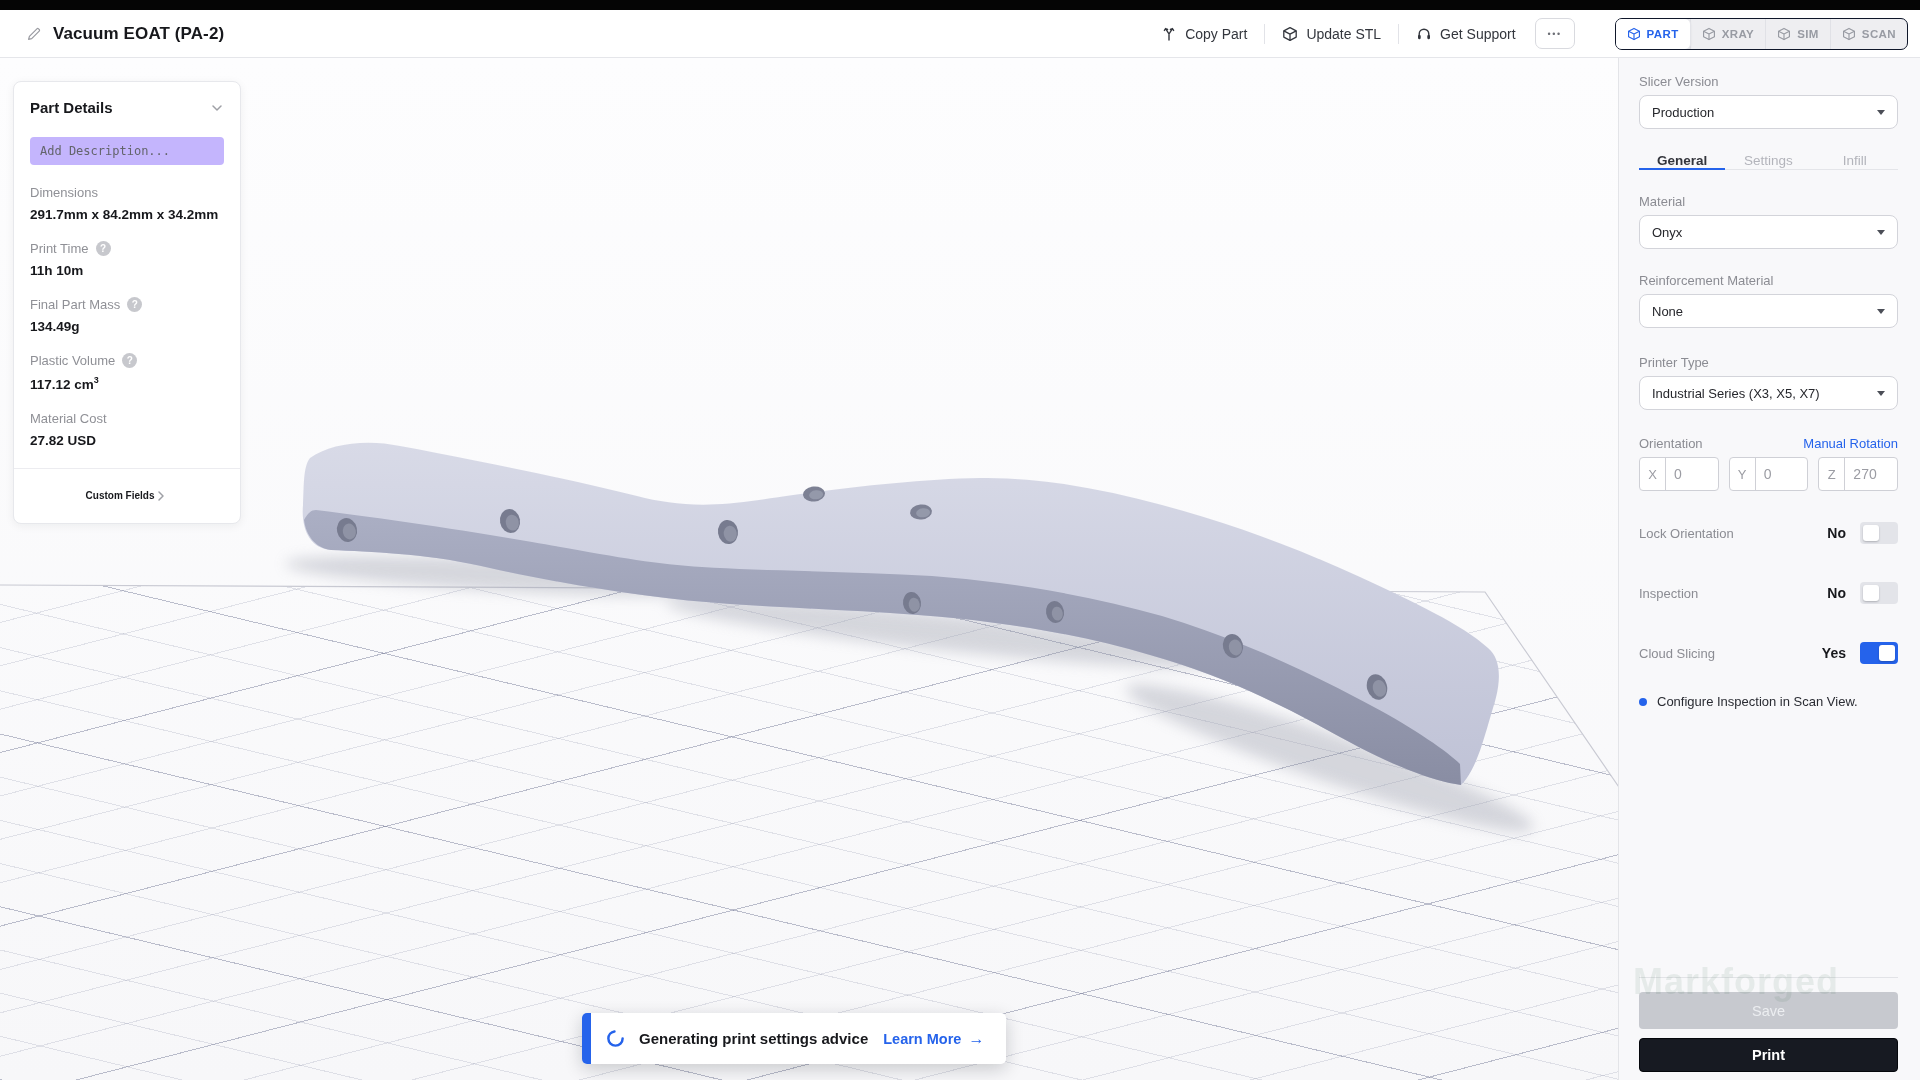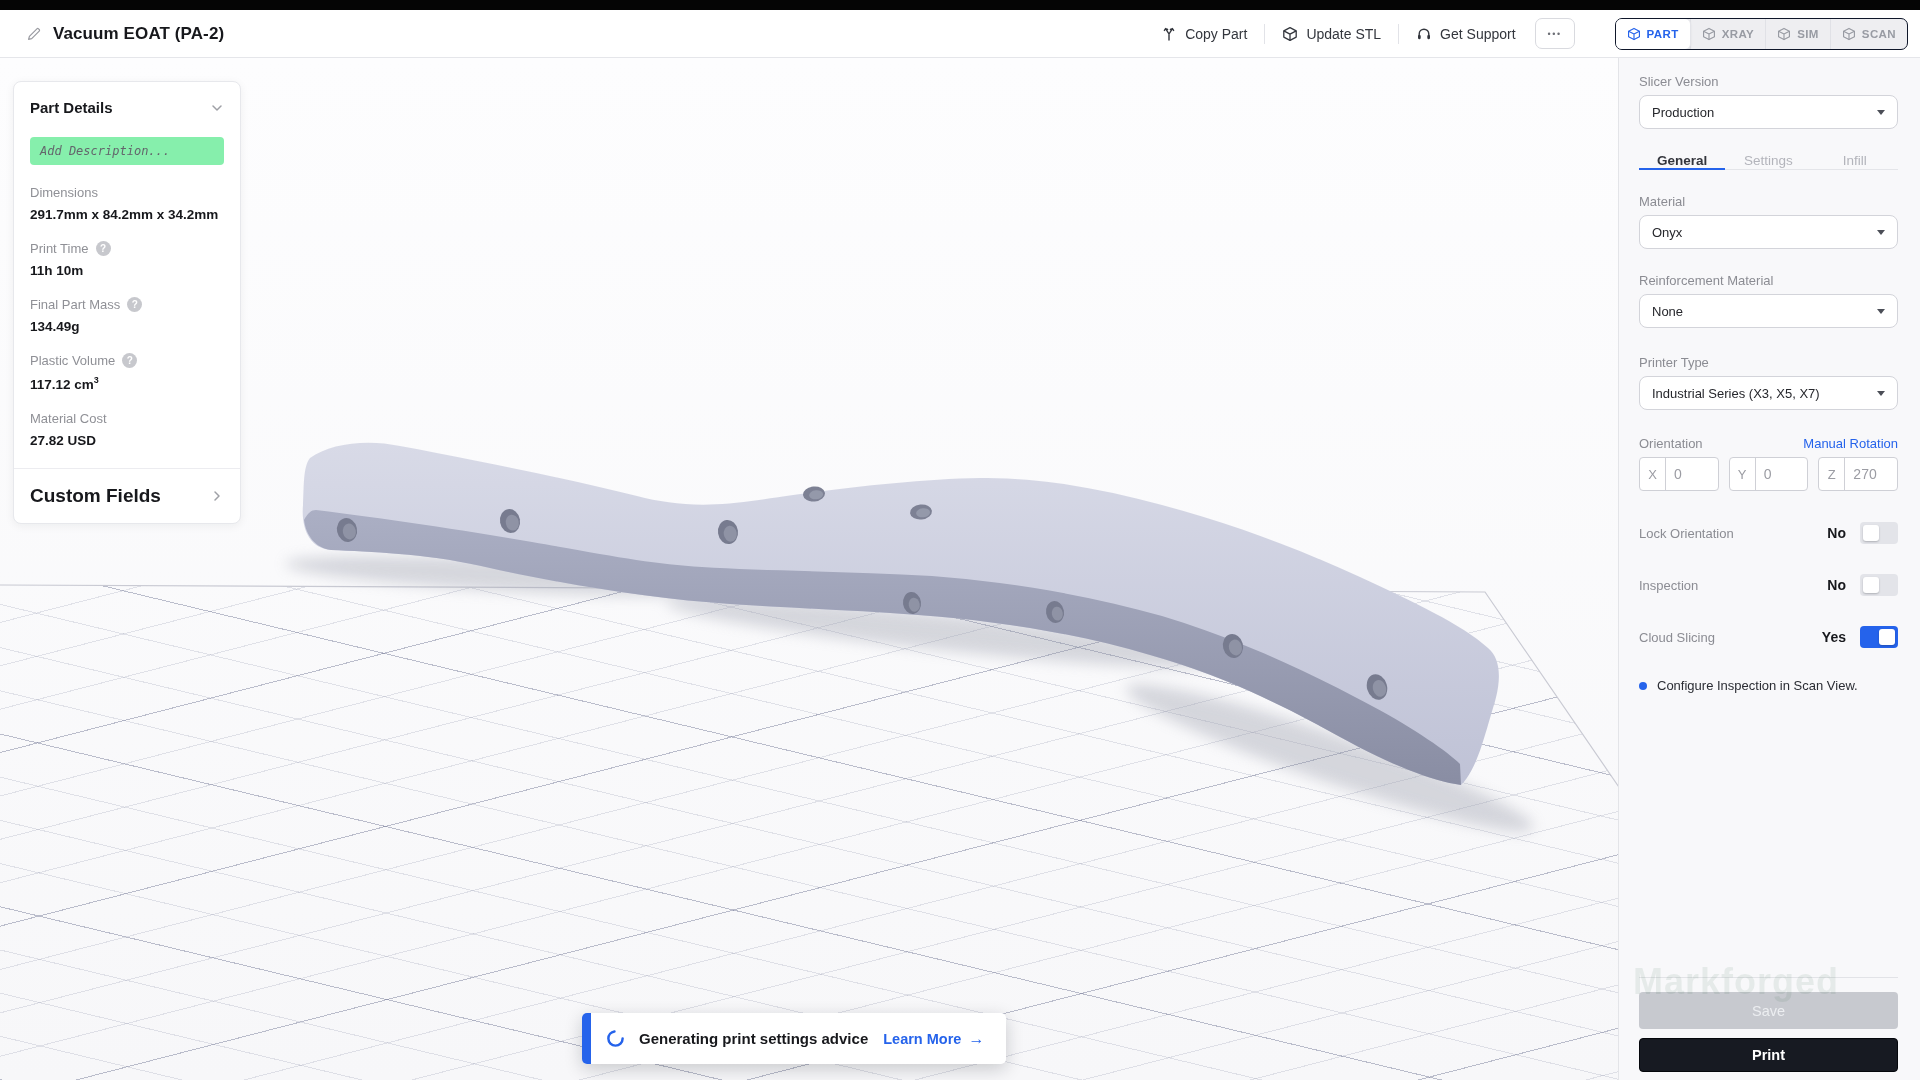--- a/index.html
+++ b/index.html
@@ -39,32 +39,32 @@
            repeating-linear-gradient(13.5deg,  rgba(122,128,156,.20) 0 1px, transparent 1px 42px),
            repeating-linear-gradient(165.5deg, rgba(122,128,156,.20) 0 1px, transparent 1px 42px);
        }
   .scene { position:absolute; inset:0; pointer-events:none; }
 
   
   .card { position:absolute; left:13px; top:23px; width:228px; background:#fff;
           border:1px solid #e7e8ec; border-radius:8px; box-shadow:0 2px 10px rgba(25,28,40,.06); z-index:30; }
   .card-head { display:flex; align-items:center; justify-content:space-between; padding:17px 16px 0 16px; }
   .card-title { font-size:15px; font-weight:bold; }
-  .desc-box { margin:21px 16px 0 16px; background:#86efac; border-radius:4px; padding:7px 10px;
-              font-family:"DejaVu Sans Mono", monospace; font-size:12px; color:#63646b; cursor:text;font-style:italic; }
+  .desc-box { margin:21px 16px 0 16px; background:#c4b5fd; border-radius:4px; padding:7px 10px;
+              font-family:"DejaVu Sans Mono", monospace; font-size:12px; color:#63646b; cursor:text; }
   .fields { padding:20px 16px 20px 16px; }
   .field { margin-top:19px; }
   .field:first-child { margin-top:0; }
   .f-label { font-size:13px; color:#8f9096; display:flex; align-items:center; gap:7px; }
   .f-value { font-size:13.5px; font-weight:bold; margin-top:7px; color:#17181c; }
   .f-value sup { font-size:9px; }
   .help { width:15px; height:15px; border-radius:50%; background:#c7c8cd; color:#fff; font-size:10px;
           font-weight:bold; display:inline-flex; align-items:center; justify-content:center; cursor:pointer; }
-  .card-row { display:flex; align-items:center; justify-content:space-between; height:55px;
-              padding:0 16px; border-top:1px solid #ececf0; font-size:19px; font-weight:bold; cursor:pointer; }
+  .card-row { display:flex; align-items:center; justify-content:center; height:55px;
+              padding:0 16px; border-top:1px solid #ececf0; font-size:10px; font-weight:bold; cursor:pointer; }
 
   
   .panel { position:absolute; right:0; top:58px; width:302px; height:1022px; background:#f8f8fa;
            border-left:1px solid #e3e4e8; padding:16px 22px 8px 20px; display:flex; flex-direction:column; z-index:35; }
   .p-label { font-size:13px; color:#8b8c93; }
   .dropdown { margin-top:6px; height:34px; background:#fff; border:1px solid #d3d4da; border-radius:8px;
               display:flex; align-items:center; padding:5px 12px; font-size:13px; color:#26272c; cursor:pointer; }
   .dropdown span.val { flex:1; }
   .caret { width:0; height:0; border-left:4.5px solid transparent; border-right:4.5px solid transparent;
            border-top:5.5px solid #4b4e57; }
@@ -73,21 +73,21 @@
   .p-tab.active { color:#33353c; border-bottom:2px solid #2563eb; margin-bottom:-1px; font-weight:bold;}
   .gap24 { margin-top:24px; } .gap27 { margin-top:27px; }
   .orient-row { display:flex; align-items:center; justify-content:space-between; margin-top:26px; }
   .link { font-size:13px; color:#2563eb; cursor:pointer; }
   .axes { display:flex; gap:10px; margin-top:6px; }
   .axis { flex:1; height:34px; border:1px solid #cfd0d6; border-radius:4px; background:#fff;
           display:flex; overflow:hidden; }
   .axis-l { width:26px; display:flex; align-items:center; justify-content:center; font-size:13px;
             color:#9b9ca3; border-right:1px solid #cfd0d6; }
   .axis-v { flex:1; display:flex; align-items:center; padding-left:8px; font-size:14px; color:#9b9ca3; }
-  .toggle-row { display:flex; align-items:center; margin-top:30px; }
+  .toggle-row { display:flex; align-items:center; margin-top:38px; }
   .toggle-row .p-label { flex:1; }
   .t-state { font-size:14px; font-weight:bold; color:#17181c; margin-right:14px; }
   .toggle { width:38px; height:22px; border-radius:4px; background:#e3e4e9; position:relative; cursor:pointer; }
   .toggle .knob { position:absolute; top:3px; left:3px; width:16px; height:16px; border-radius:3px;
                   background:#fff; box-shadow:0 1px 2px rgba(20,22,30,.25); }
   .toggle.on { background:#2563eb; }
   .toggle.on .knob { left:auto; right:3px; }
   .note { display:flex; align-items:center; gap:10px; margin-top:30px; font-size:13px; color:#2a2c33; }
   .note .dot { width:8px; height:8px; border-radius:50%; background:#2563eb; flex:none; }
   .p-spacer { flex:1; position:relative; }

